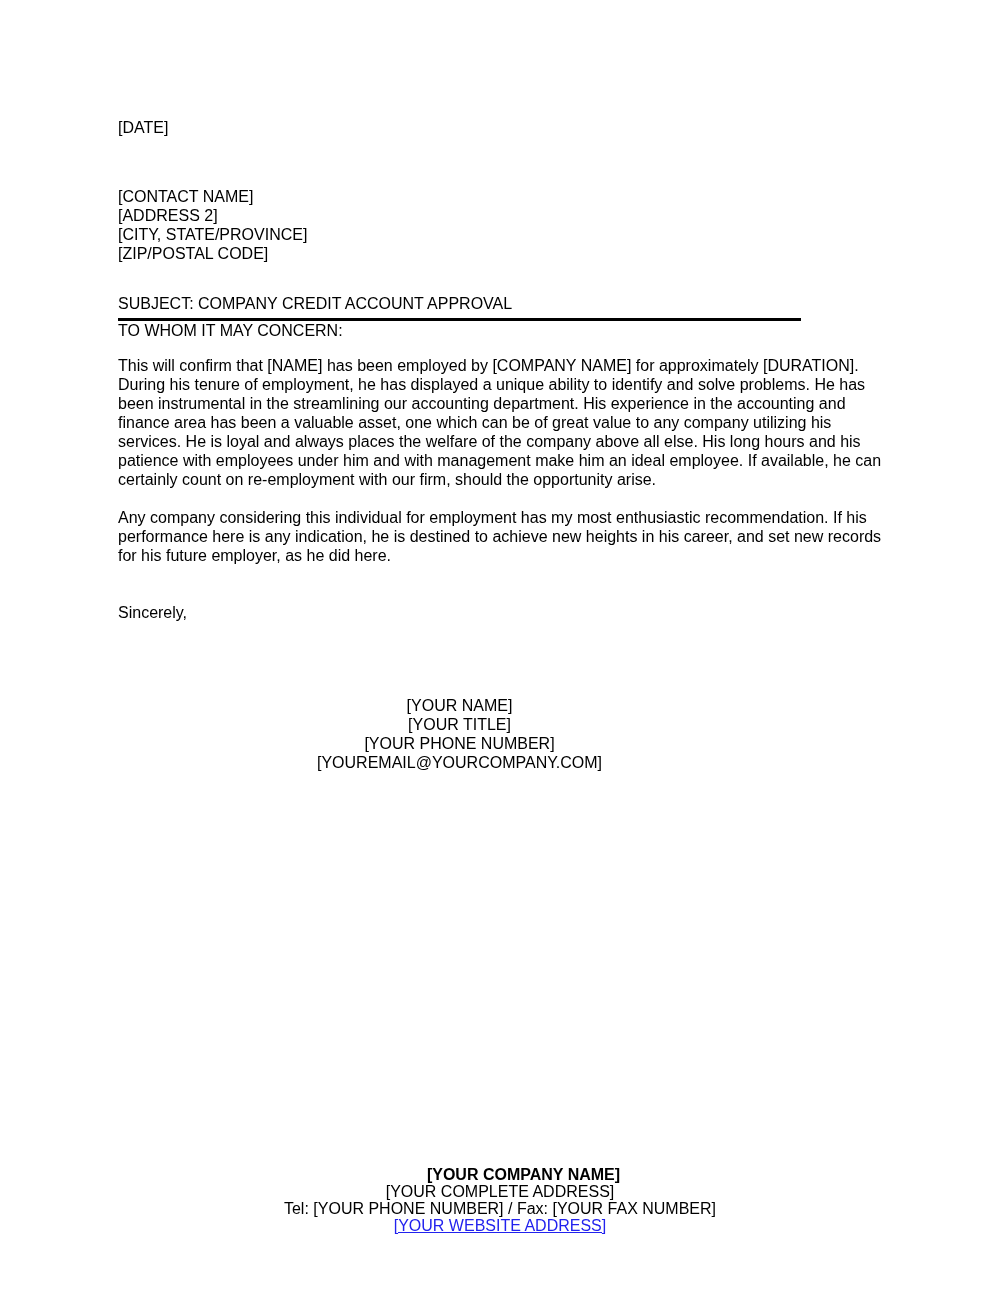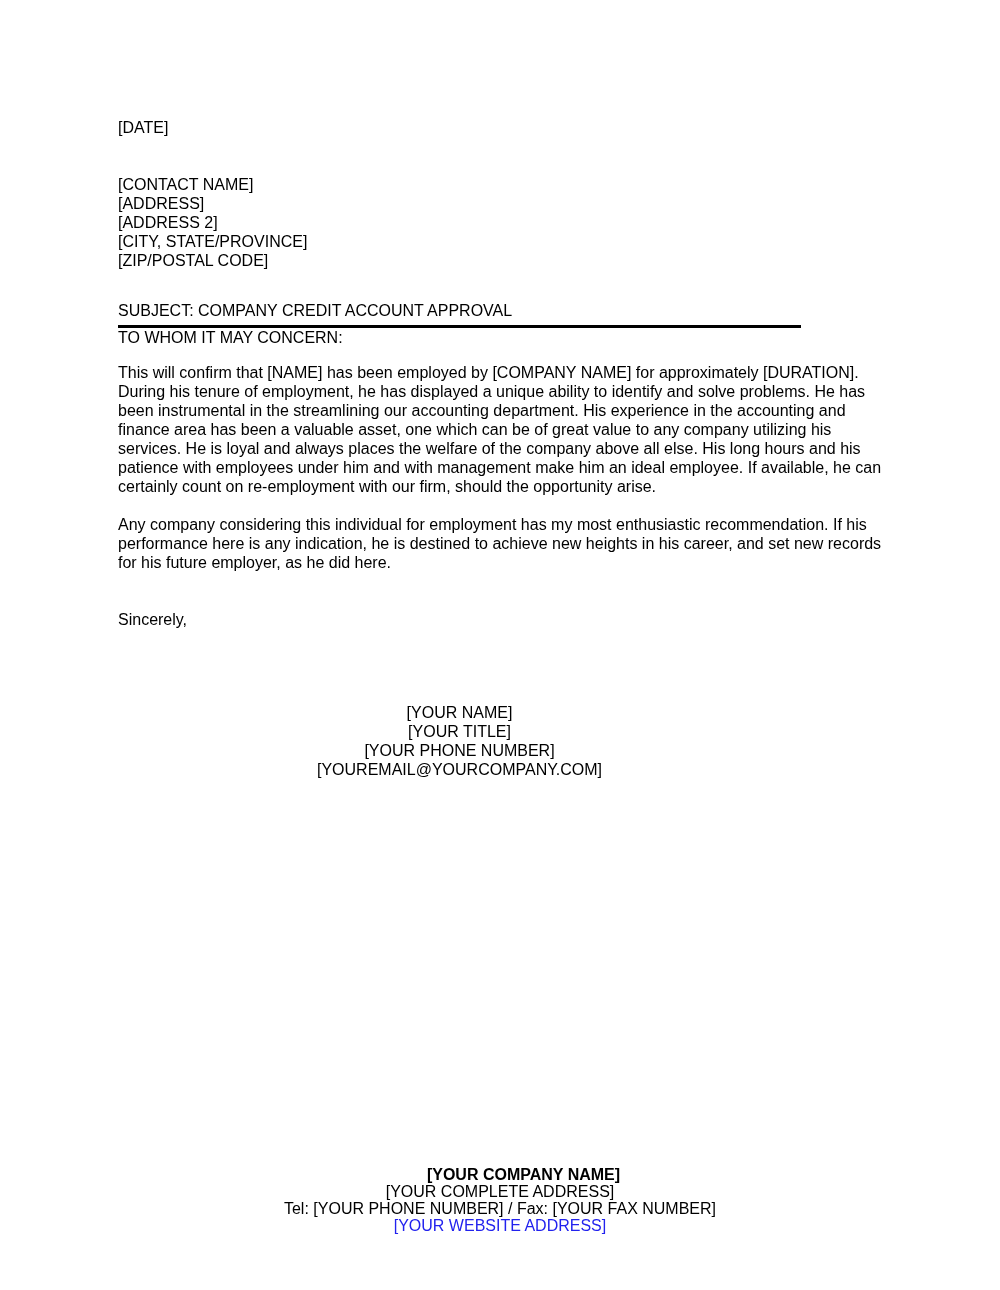--- a/index.html
+++ b/index.html
@@ -16,21 +16,21 @@
     background: #ffffff;
     color: #000000;
     font-family: "Liberation Sans", sans-serif;
     font-size: 16px;
     line-height: 19px;
   }
   .date-line {
     white-space: pre;
   }
   .recipient-block {
-    margin-top: 38px;
+    margin-top: 50px;
   }
   .subject-line {
     margin-top: 31px;
     font-weight: normal;
   }
   .subject-divider {
     margin-top: 5px;
     height: 3px;
     background: #000000;
   }
@@ -58,33 +58,33 @@
     width: 1000px;
     text-align: center;
     line-height: 17px;
   }
   .footer-company-name {
     font-weight: bold;
     padding-left: 47px;
   }
   .footer-website-link {
     color: var(--link-color, #2222ee);
+    text-decoration: underline;
     cursor: pointer;
   }
 </style>
 </head>
 <body>
 
 <div class="page">
 
   <div class="date-line">[DATE]</div>
 
   <div class="recipient-block">
     <div>[CONTACT NAME]</div>
-    <div>[ADDRESS]</div>
     <div>[ADDRESS 2]</div>
     <div>[CITY, STATE/PROVINCE]</div>
     <div>[ZIP/POSTAL CODE]</div>
   </div>
 
   <div class="subject-line">SUBJECT: COMPANY CREDIT ACCOUNT APPROVAL</div>
   <div class="subject-divider"></div>
 
   <div class="salutation">TO WHOM IT MAY CONCERN:</div>
 

